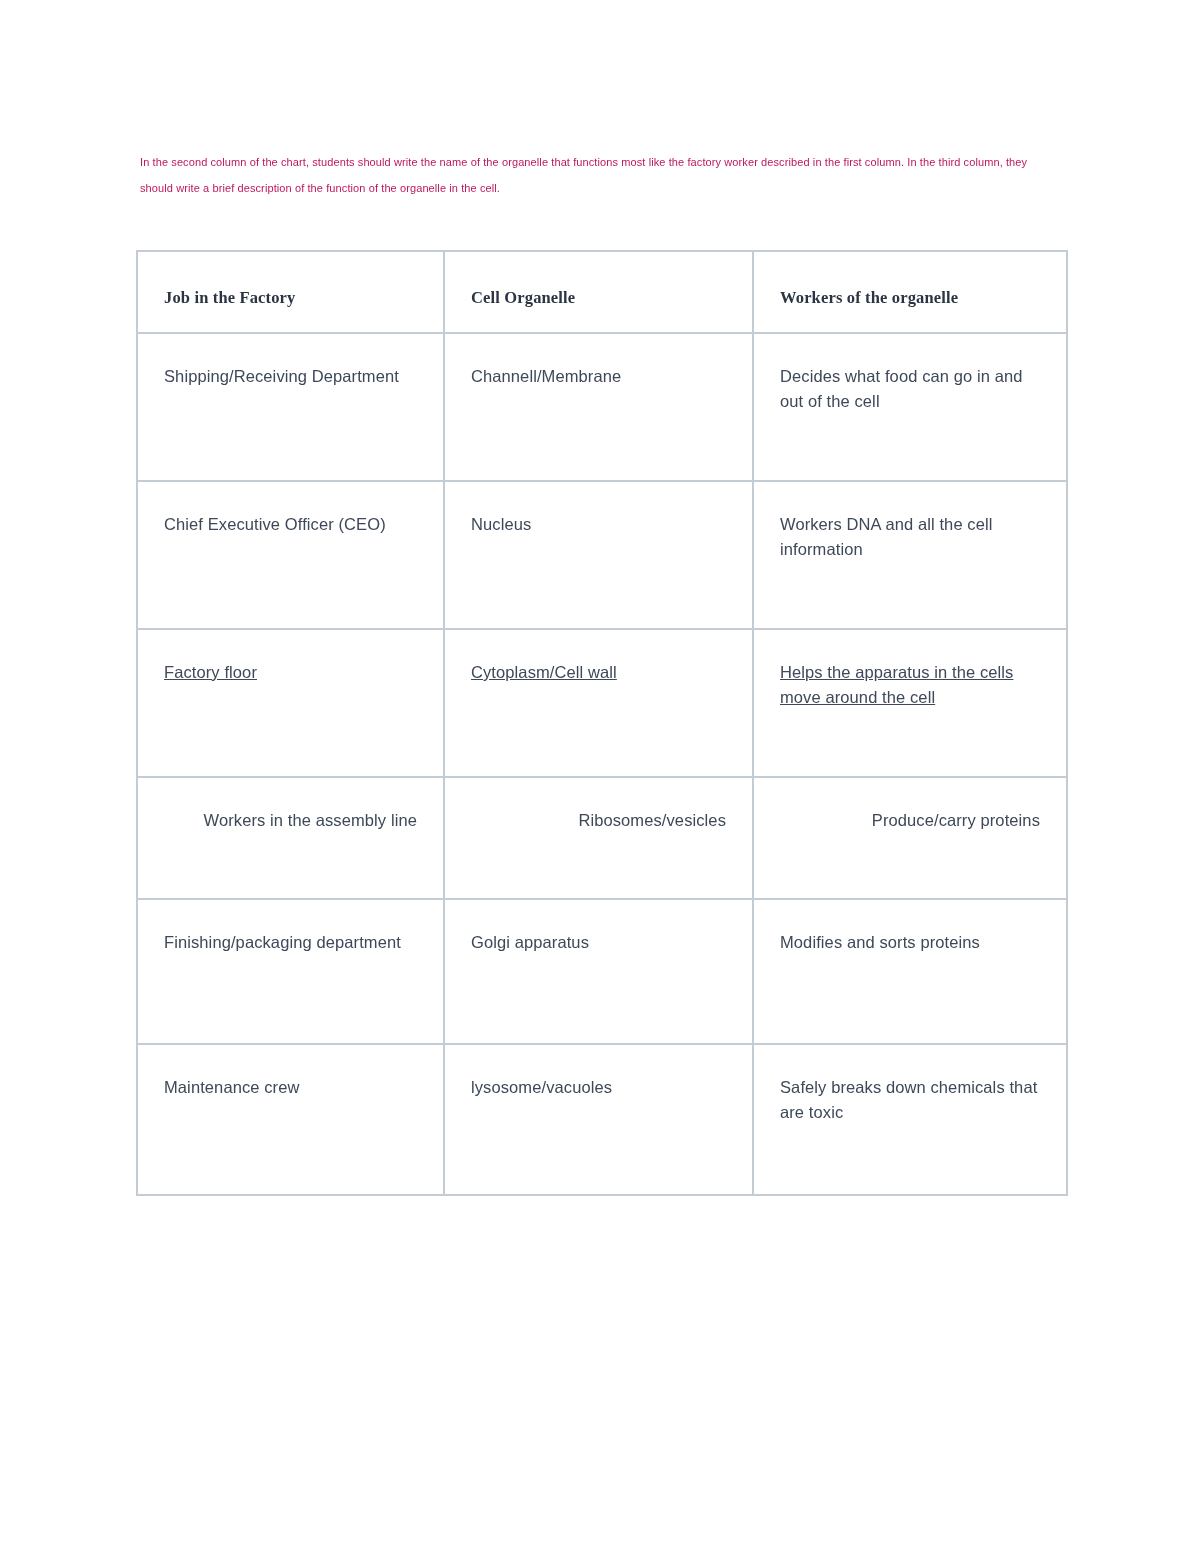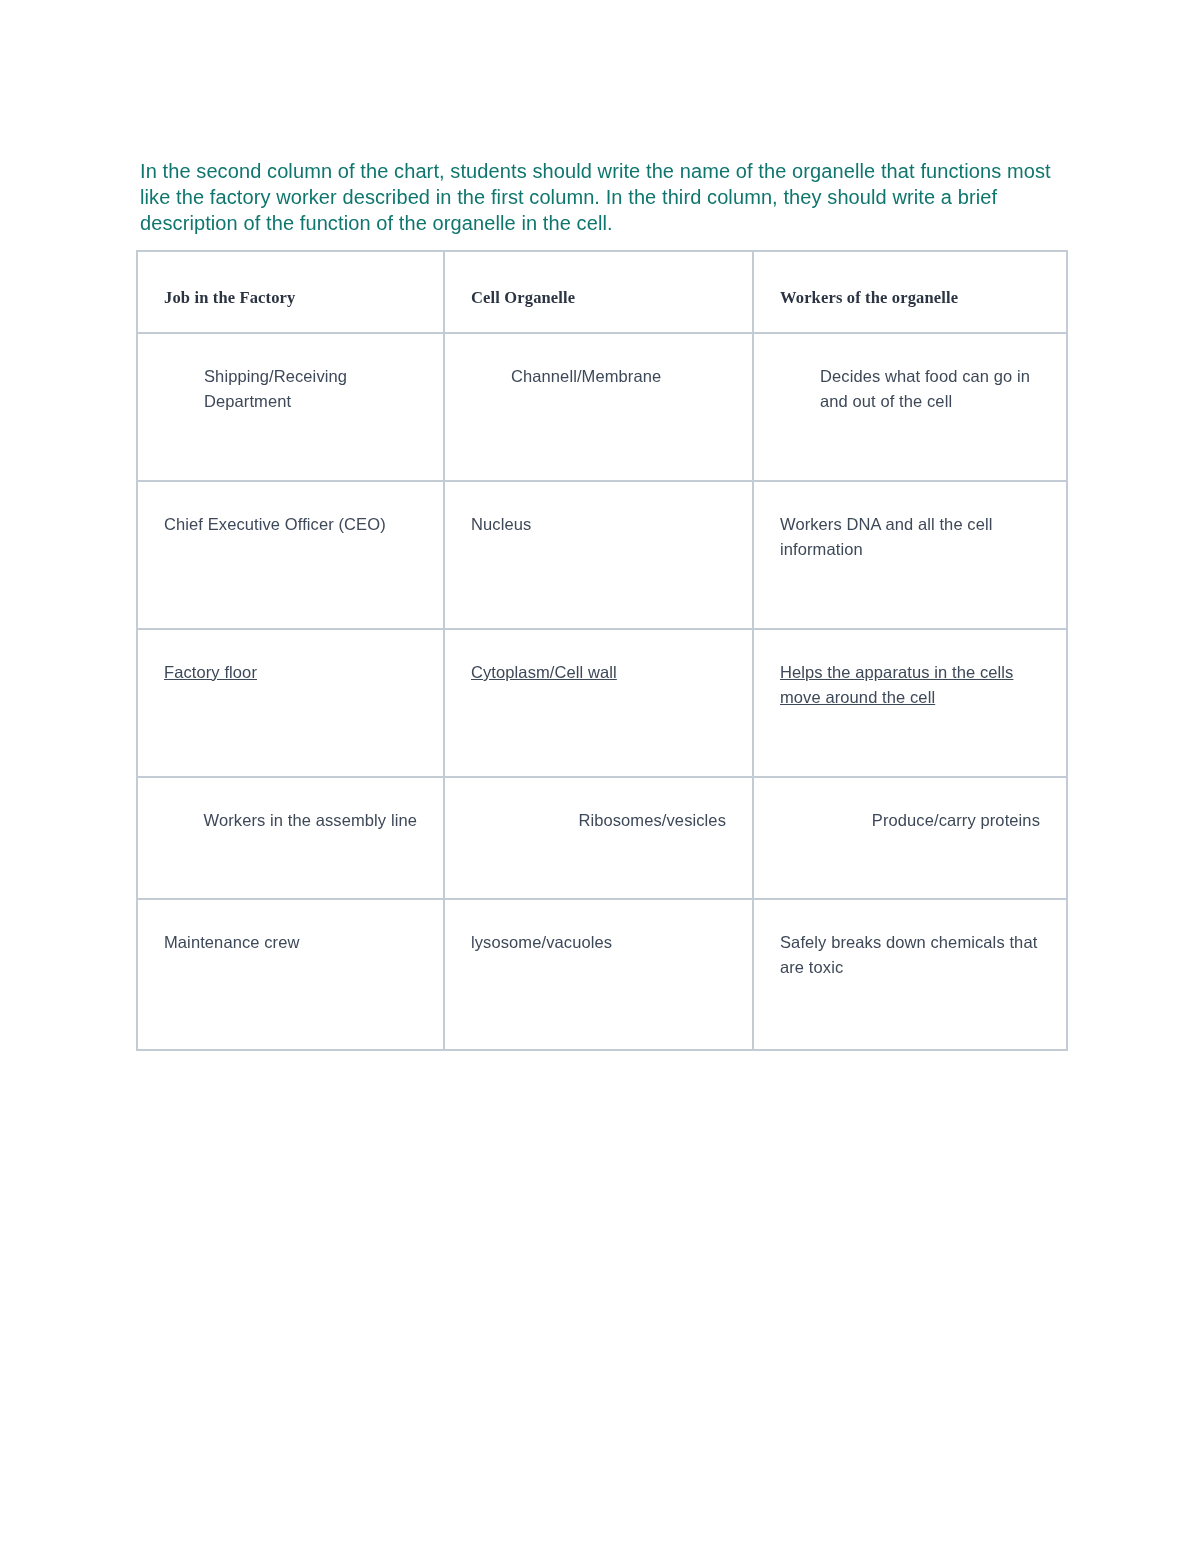--- a/index.html
+++ b/index.html
@@ -21,23 +21,23 @@
     height: 1553px;
     box-sizing: border-box;
   }
 
   
   .intro {
     position: absolute;
     left: 140px;
     top: 138px;
     width: 922px;
-    font-size: 20px;
+    font-size: 11px;
     line-height: 26px;
-    color: #0f766e;
+    color: #be185d;
     letter-spacing: 0.1px;
   }
 
   
   .chart-table {
     position: absolute;
     left: 136px;
     top: 250px;
     width: 930px;
     border-collapse: collapse;
@@ -72,21 +72,21 @@
   .chart-table thead .cell-inner {
     font-weight: bold;
     font-size: 16.5px;
     padding-top: 33px;
     color: #2b3442;
     letter-spacing: 0.15px;
     font-family: Liberation Serif, serif;
   }
 
   
-  tr.r0 td { height: 146px; padding-left: 40px; }
+  tr.r0 td { height: 146px; }
   tr.r1 td { height: 146px; }
   tr.r2 td { height: 146px; text-decoration: underline; }
   tr.r3 td { height: 146px; }
   tr.r4 td { height: 120px; text-align: right; }
   tr.r5 td { height: 143px; }
   tr.r6 td { height: 149px; }
 </style>
 </head>
 <body>
 
@@ -151,20 +151,31 @@
         <td>
             <div class="cell-inner">Workers in the assembly line</div>
           </td>
         <td>
             <div class="cell-inner">Ribosomes/vesicles</div>
           </td>
         <td>
             <div class="cell-inner">Produce/carry proteins</div>
           </td>
       </tr>
+      <tr class="r5">
+        <td>
+            <div class="cell-inner">Finishing/packaging department</div>
+          </td>
+        <td>
+            <div class="cell-inner">Golgi apparatus</div>
+          </td>
+        <td>
+            <div class="cell-inner">Modifies and sorts proteins</div>
+          </td>
+      </tr>
       <tr class="r6">
         <td>
             <div class="cell-inner">Maintenance crew</div>
           </td>
         <td>
             <div class="cell-inner">lysosome/vacuoles</div>
           </td>
         <td>
             <div class="cell-inner">Safely breaks down chemicals that are toxic</div>
           </td>

